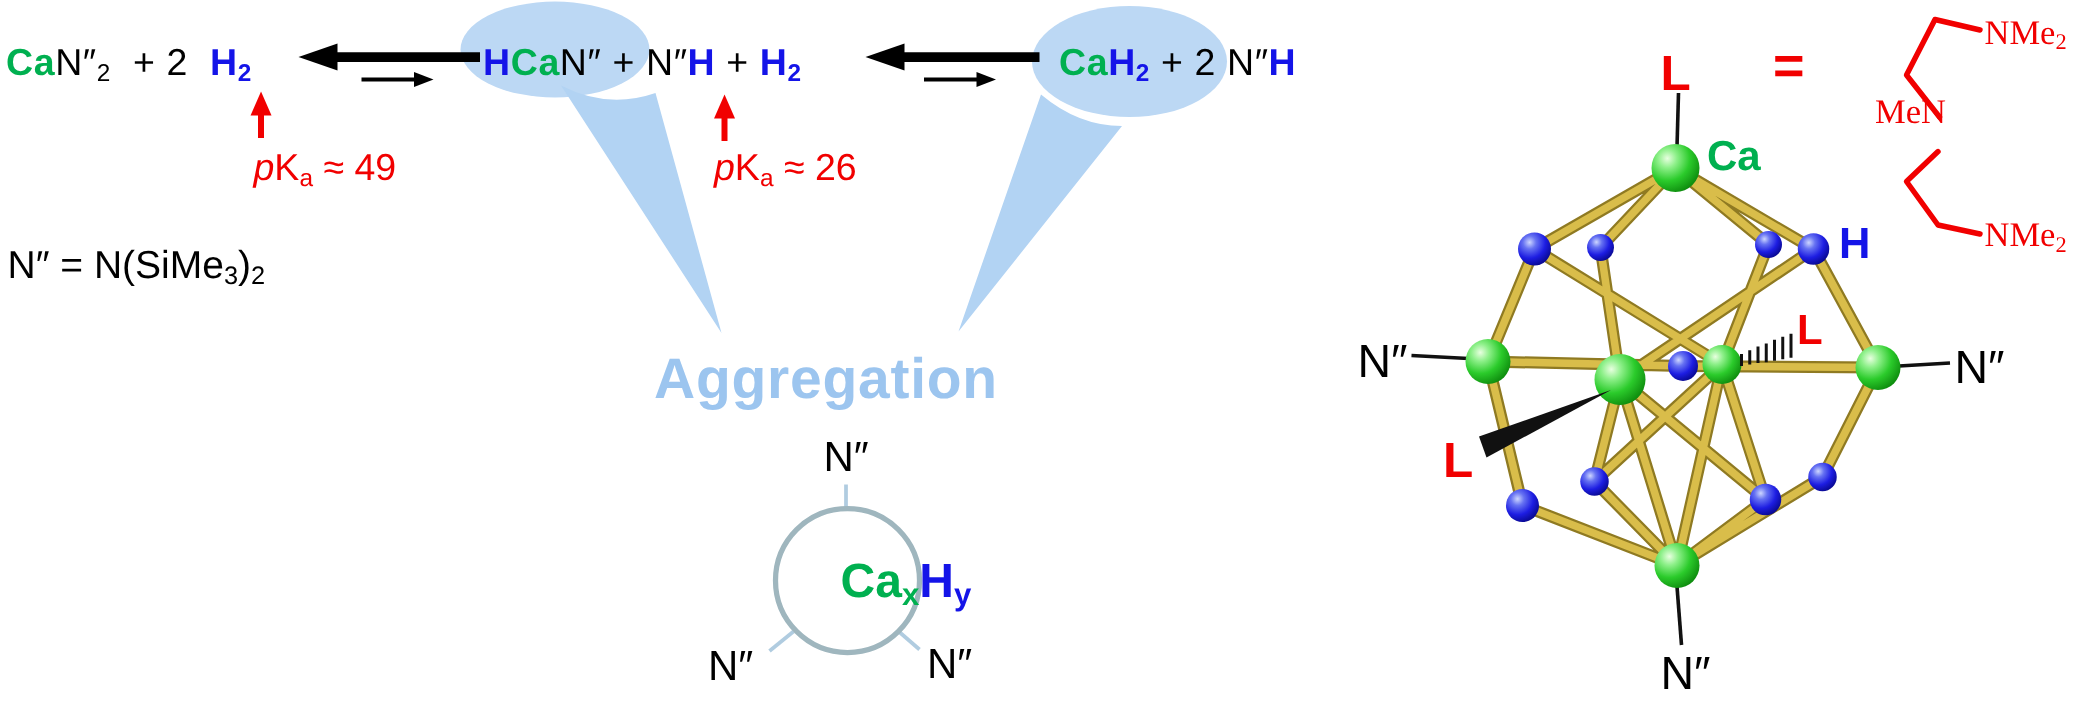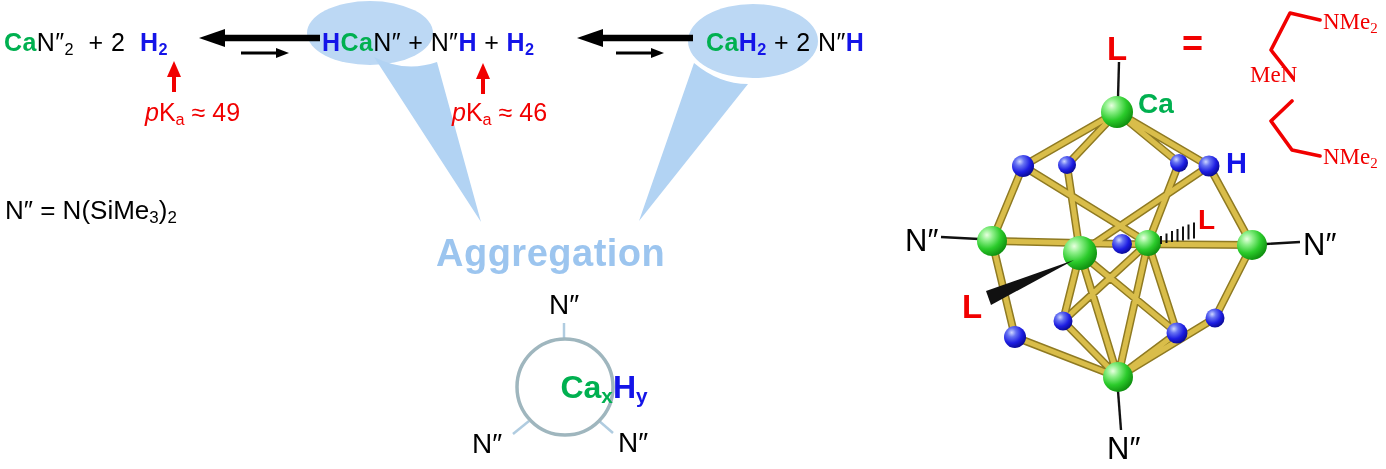--- a/index.html
+++ b/index.html
@@ -4,21 +4,21 @@
 <style>
   html,body{margin:0;padding:0;background:#fff;}
   .fig{position:relative;width:1386px;height:469px;background:#fff;
        font-family:"Liberation Sans",sans-serif;overflow:hidden;}
   .fig svg{position:absolute;left:0;top:0;z-index:1;}
   .t{position:absolute;z-index:2;line-height:1;white-space:pre;color:#000;}
   .g{color:#00B050;font-weight:bold;}
   .bl{color:#1414E8;font-weight:bold;}
   .sb{font-size:65%;vertical-align:-0.25em;}
   .eq{font-size:25px;letter-spacing:.4px;}
-  .pk{font-size:25px;color:#F10000;}
+  .pk{font-size:25px;color:#F10000;margin-left:24px;}
   .it{font-style:italic;}
   .def{font-size:26px;}
   .agg{font-size:38px;font-weight:bold;color:#9CC5EF;letter-spacing:.5px;text-align:right;}
   .np{font-size:28px;}
   .cn{font-size:31px;}
   .cx{font-size:32px;font-weight:bold;}
   .clL{font-size:33px;font-weight:bold;color:#F10000;}
   .clEq{font-size:36px;font-weight:bold;color:#F10000;}
   .clCa{font-size:28px;font-weight:bold;color:#00B050;}
   .clH{font-size:29px;font-weight:bold;color:#1414E8;}
@@ -133,23 +133,23 @@
   </g>
 </svg>
 
 <div class="t eq" style="left:4px;top:30px;"><span class="g">Ca</span><span>N″</span><span class="sb">2</span><span>  + 2  </span><span class="bl">H</span><span class="bl sb">2</span></div>
 
 <div class="t eq" style="left:322px;top:30px;"><span class="bl">H</span><span class="g">Ca</span><span>N″</span><span> + </span><span>N″</span><span class="bl">H</span><span> + </span><span class="bl">H</span><span class="bl sb">2</span></div>
 
 <div class="t eq" style="left:706px;top:30px;"><span class="g">Ca</span><span class="bl">H</span><span class="bl sb">2</span><span> + 2 </span><span>N″</span><span class="bl">H</span></div>
 
 <div class="t pk" style="left:145px;top:100px;"><span class="it">p</span><span>K</span><span class="sb">a</span><span> ≈ 49</span></div>
-<div class="t pk" style="left:452px;top:100px;"><span class="it">p</span><span>K</span><span class="sb">a</span><span> ≈ 46</span></div>
+<div class="t pk" style="left:452px;top:100px;"><span class="it">p</span><span>K</span><span class="sb">a</span><span> ≈ 26</span></div>
 
-<div class="t def" style="left:5px;top:163px;margin-top:34px;"><span>N″ = N(SiMe</span><span class="sb">3</span><span>)</span><span class="sb">2</span></div>
+<div class="t def" style="left:5px;top:163px;"><span>N″ = N(SiMe</span><span class="sb">3</span><span>)</span><span class="sb">2</span></div>
 
 <div class="t agg" style="left:436px;top:234px;"><span>Aggregation</span></div>
 
 <div class="t cx" style="left:604px;top:371px;transform:translateX(-50%);"><span class="g">Ca</span><span class="g sb">x</span><span class="bl">H</span><span class="bl sb">y</span></div>
 <div class="t np" style="left:564px;top:291px;transform:translateX(-50%);"><span>N″</span></div>
 <div class="t np" style="left:487px;top:430px;transform:translateX(-50%);"><span>N″</span></div>
 <div class="t np" style="left:633px;top:429px;transform:translateX(-50%);"><span>N″</span></div>
 
 <div class="t clL" style="left:1107px;top:32px;"><span>L</span></div>
 <div class="t clEq" style="left:1182px;top:26px;"><span>=</span></div>

